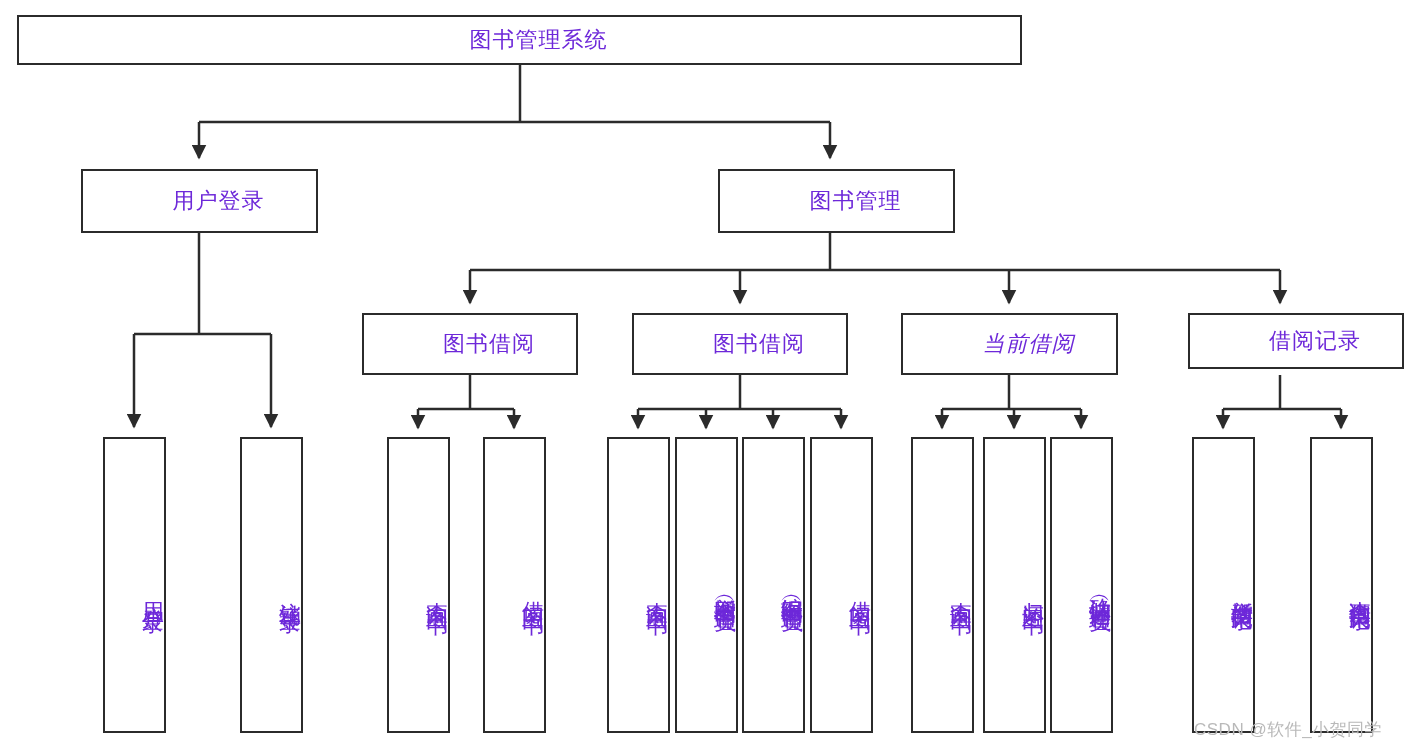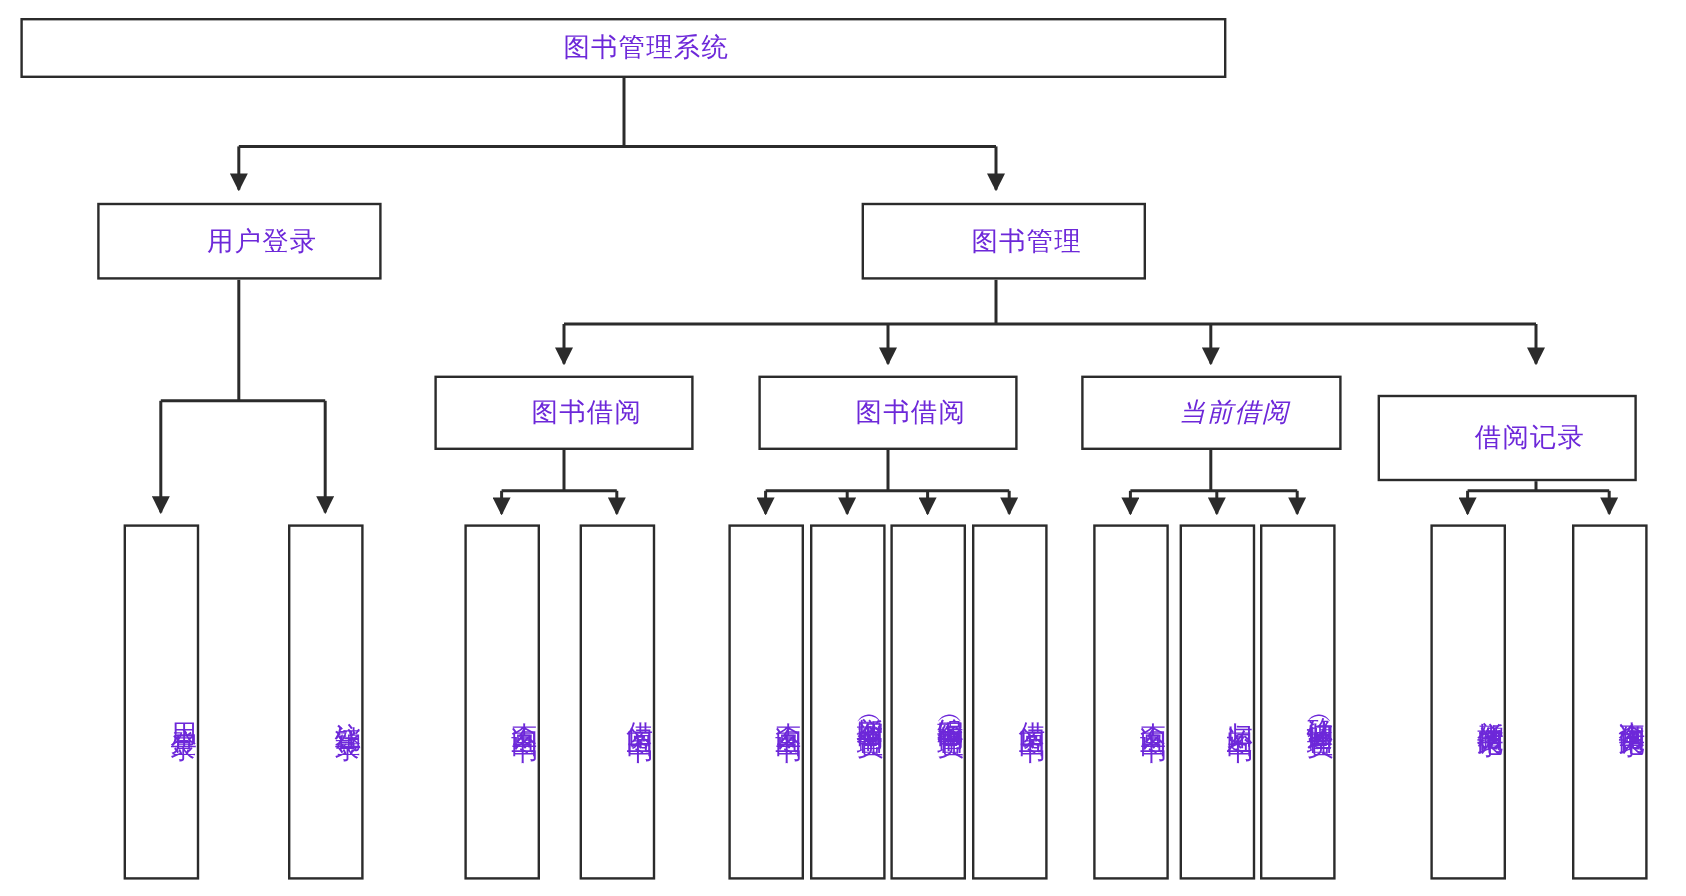--- a/index.html
+++ b/index.html
@@ -134,21 +134,21 @@
 
   <div class="node horiz" style="left:362px;top:313px;width:216px;height:62px;">
     <span class="lbl">图书借阅</span>
   </div>
   <div class="node horiz" style="left:632px;top:313px;width:216px;height:62px;font-family:Liberation Mono, monospace;">
     <span class="lbl">图书借阅</span>
   </div>
   <div class="node horiz" style="left:901px;top:313px;width:217px;height:62px;font-style:italic;">
     <span class="lbl">当前借阅</span>
   </div>
-  <div class="node horiz" style="left:1148px;top:313px;width:216px;height:72px;margin-top:16px;">
+  <div class="node horiz" style="left:1188px;top:313px;width:216px;height:56px;">
     <span class="lbl">借阅记录</span>
   </div>
 
   <div class="node vert" style="left:103px;top:437px;width:63px;height:296px;">
     <span class="lbl">用户登录</span>
   </div>
   <div class="node vert" style="left:240px;top:437px;width:63px;height:296px;">
     <span class="lbl">注销登录</span>
   </div>
 
@@ -182,14 +182,15 @@
     <span class="lbl">确认归还（管理员）</span>
   </div>
 
   <div class="node vert tall" style="left:1192px;top:437px;width:63px;height:296px;">
     <span class="lbl">新增借阅记录</span>
   </div>
   <div class="node vert tall" style="left:1310px;top:437px;width:63px;height:296px;">
     <span class="lbl">查询借阅记录</span>
   </div>
 
+  <div class="watermark" style="left:1194px;top:718px;">CSDN @软件_小贺同学</div>
 
 </div>
 
 </body></html>

